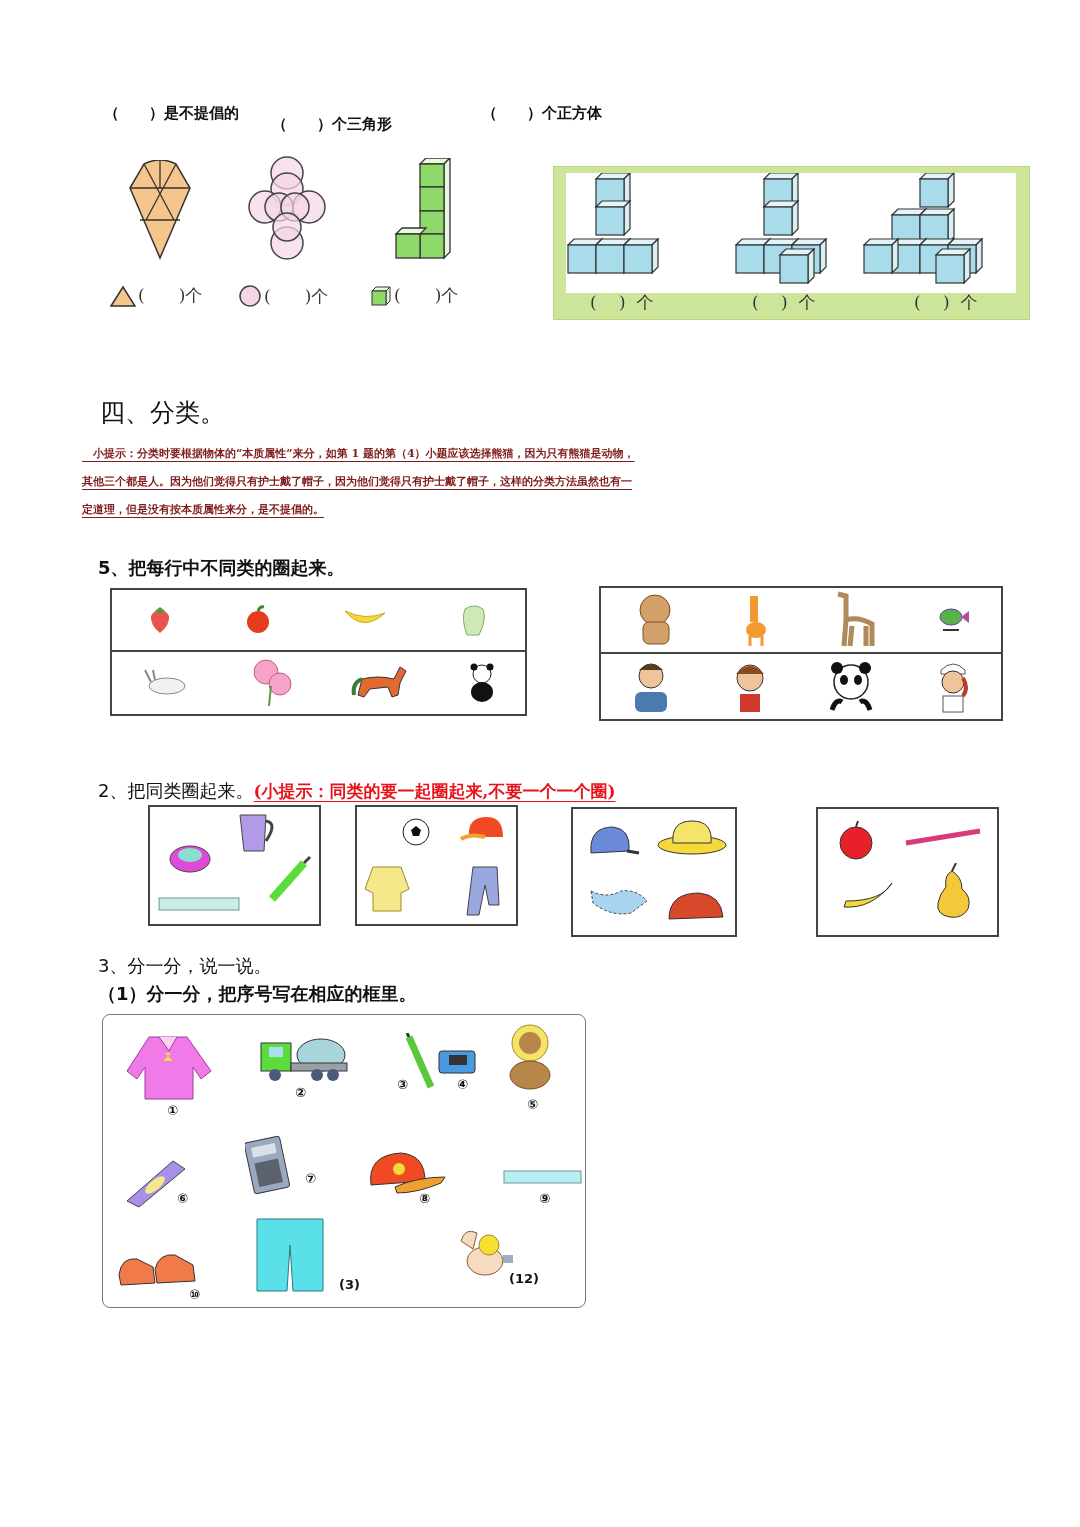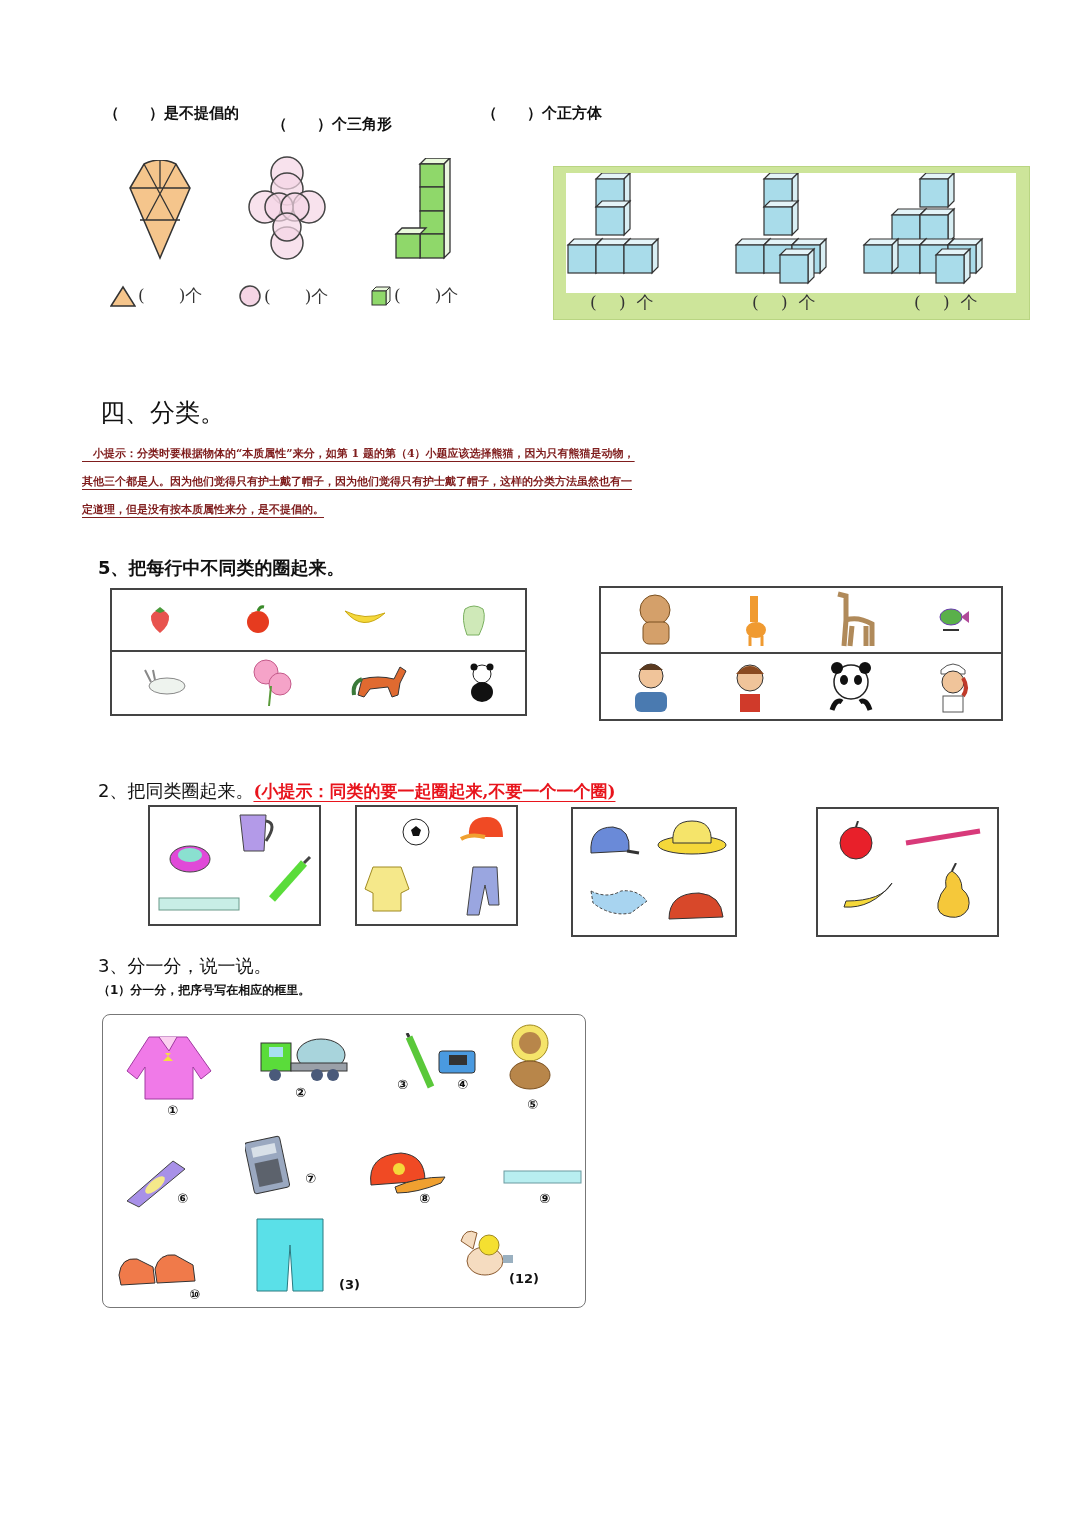--- a/index.html
+++ b/index.html
@@ -279,21 +279,21 @@
   <svg class="abs" style="left:24px;top:68px;" width="58" height="36">
       <path d="M2 30 Q30 32 50 6 Q40 24 4 24Z" fill="#f5d83a" stroke="#333"></path>
     </svg>
   <svg class="abs" style="left:114px;top:54px;" width="42" height="58">
       <path d="M20 8 Q30 14 30 26 Q40 34 36 46 Q30 56 18 54 Q4 52 6 40 Q8 30 14 24 Q12 12 20 8Z" fill="#f5c83a" stroke="#333"></path>
       <path d="M20 8 L24 0" stroke="#333" stroke-width="2"></path>
     </svg>
 </div>
 
 <div class="abs q-title sans" style="left:98px;top:954px;">3、分一分，说一说。</div>
-<div class="abs q-title bold sans" style="left:98px;top:982px;font-size:12px;">（1）分一分，把序号写在相应的框里。</div>
+<div class="abs q-title bold sans" style="left:98px;top:982px;font-size:18px;">（1）分一分，把序号写在相应的框里。</div>
 
 <div class="abs" style="left:102px;top:1014px;width:482px;height:292px;border:1.5px solid #777;border-radius:8px;background:#fff;">
 
   <svg class="abs" style="left:20px;top:16px;" width="92" height="72">
       <path d="M26 6 L64 6 L88 40 L78 48 L70 36 L70 68 L22 68 L22 36 L14 48 L4 40Z" fill="#f07ae8" stroke="#a03aa0"></path>
       <path d="M36 6 L46 20 L54 6" fill="#fbd0f0" stroke="#a03aa0"></path>
       <path d="M42 22 L50 30 L40 30 L48 22Z" fill="#f5e040"></path>
     </svg>
   <span class="num" style="left:64px;top:88px;">①</span>
 

